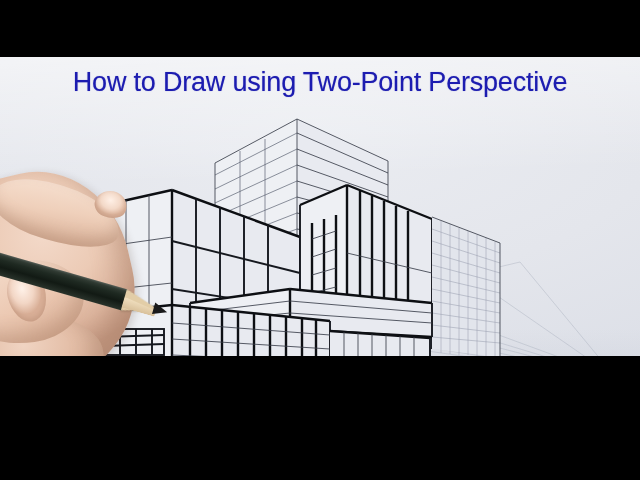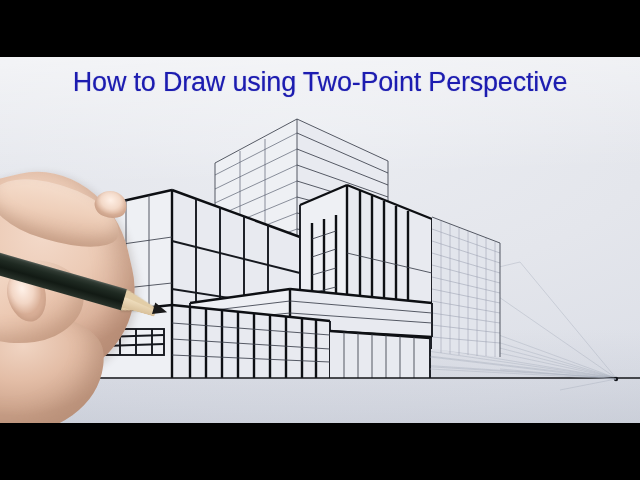--- a/index.html
+++ b/index.html
@@ -1,18 +1,18 @@
 <!DOCTYPE html>
 <html><head>
 <meta charset="utf-8">
 <title>How to Draw using Two-Point Perspective</title>
 <style>
   html,body{margin:0;padding:0;background:#000;}
   body{width:640px;height:480px;overflow:hidden;font-family:"Liberation Sans",sans-serif;}
-  #stage{position:relative;width:640px;height:480px;background:#a3a3a3;overflow:hidden;}
+  #stage{position:relative;width:640px;height:356px;background:#a3a3a3;overflow:hidden;}
 
   
   .bar{position:absolute;left:0;width:640px;background:#000;z-index:40;}
   #bar-top{top:0;height:57px;}
   #bar-bottom{top:423px;height:57px;}
 
   
   #paper{
     position:absolute;left:0;top:57px;width:640px;height:366px;
     background:

